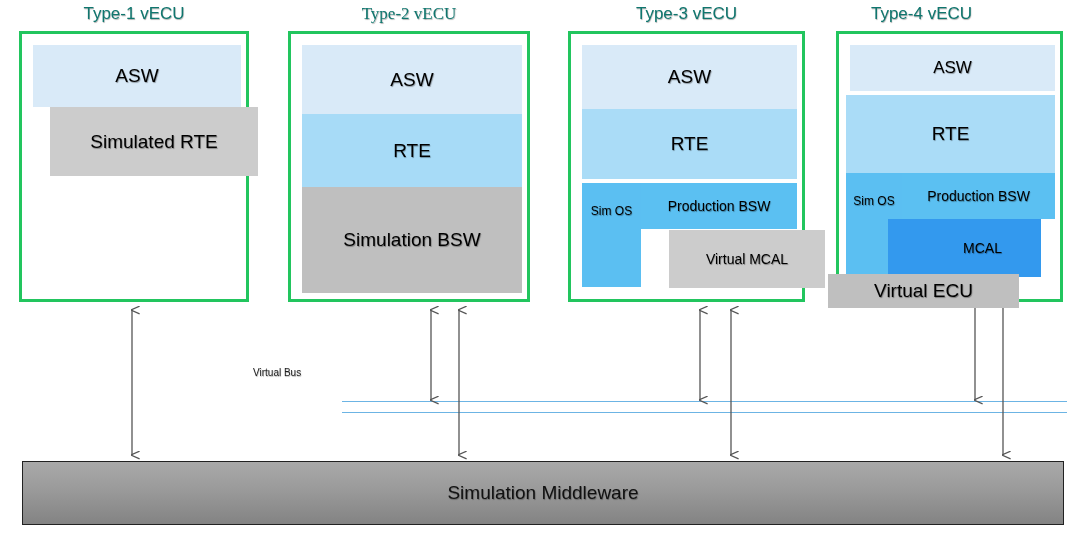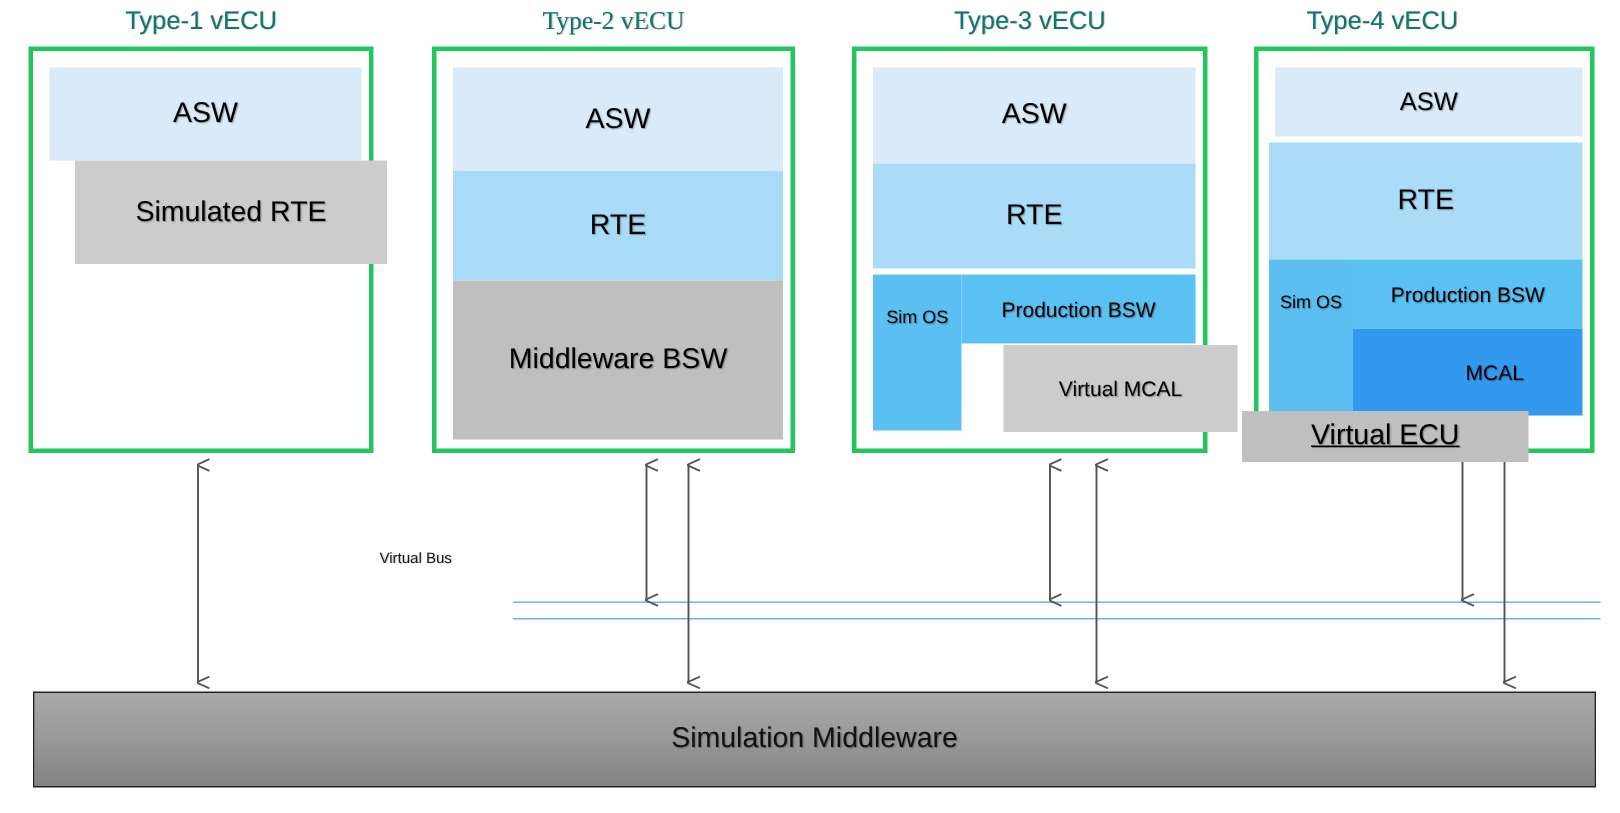--- a/index.html
+++ b/index.html
@@ -110,45 +110,45 @@
   <div class="col-title" style="left:808px; top:4px; width:227px;">Type-4 vECU</div>
 
   <div class="vecu-box" style="left:19px; top:31px; width:230px; height:271px;">
     <div class="layer asw t-big" style="left:11px; top:11px; width:208px; height:62px;">ASW</div>
     <div class="layer gray t-big" style="left:28px; top:73px; width:208px; height:69px;">Simulated RTE</div>
   </div>
 
   <div class="vecu-box" style="left:288px; top:31px; width:242px; height:271px;">
     <div class="layer asw t-big" style="left:11px; top:11px; width:220px; height:69px;">ASW</div>
     <div class="layer rte t-big" style="left:11px; top:80px; width:220px; height:73px;">RTE</div>
-    <div class="layer gray-d t-big" style="left:11px; top:153px; width:220px; height:106px;">Middleware BSW</div>
+    <div class="layer gray-d t-big" style="left:11px; top:153px; width:220px; height:106px;">Simulation BSW</div>
   </div>
 
   <div class="vecu-box" style="left:568px; top:31px; width:237px; height:271px;">
     <div class="layer asw t-big" style="left:11px; top:11px; width:215px; height:64px;">ASW</div>
     <div class="layer rte-soft t-big" style="left:11px; top:75px; width:215px; height:70px;">RTE</div>
 
     <div class="layer simos t-sim" style="left:11px; top:149px; width:59px; height:104px; display:block; padding-top:17px;">
       <span style="display:block; text-align:center;">Sim OS</span>
     </div>
     <div class="layer prodbsw t-small" style="left:70px; top:149px; width:156px; height:46px;">Production BSW</div>
     <div class="layer gray t-small" style="left:70px; top:196px; width:156px; height:58px;margin-left:28px;">Virtual MCAL</div>
   </div>
 
   <div class="vecu-box" style="left:836px; top:31px; width:227px; height:271px;">
     <div class="layer asw t-mid" style="left:11px; top:11px; width:205px; height:46px;">ASW</div>
     <div class="layer rte-soft t-big" style="left:7px; top:61px; width:209px; height:78px;">RTE</div>
     <div class="layer simos t-sim" style="left:7px; top:139px; width:56px; height:104px; display:block; padding-top:17px;">
       <span style="display:block; text-align:center;">Sim OS</span>
     </div>
     <div class="layer prodbsw t-small" style="left:63px; top:139px; width:153px; height:46px;">Production BSW</div>
-    <div class="layer mcal t-small" style="left:63px; top:185px; width:153px; height:58px;padding-left:36px;">MCAL</div>
+    <div class="layer mcal t-small" style="left:49px; top:185px; width:153px; height:58px;padding-left:36px;">MCAL</div>
   </div>
 
-  <div class="layer gray-d t-big" style="position:absolute; left:828px; top:274px; width:191px; height:34px; z-index:5;text-decoration:underline;">Virtual ECU</div>
+  <div class="layer gray-d t-big" style="position:absolute; left:828px; top:274px; width:191px; height:34px; z-index:5;">Virtual ECU</div>
 
   <div class="bus-label" style="left:253px; top:367px;">Virtual Bus</div>
   <div class="bus-line" style="left:342px; top:401px; width:725px;"></div>
   <div class="bus-line" style="left:342px; top:412px; width:725px;"></div>
 
   <svg class="arrow-svg" style="left:0; top:0; width:1080px; height:542px;" viewBox="0 0 1080 542">
     <defs>
       <marker id="ah" markerWidth="9" markerHeight="9" refX="4.5" refY="8" orient="auto" markerUnits="userSpaceOnUse">
         <path d="M4.5,9 L0.6,0.4 M4.5,9 L8.4,0.4" fill="none" stroke="#555555" stroke-width="1.2"></path>
       </marker>

